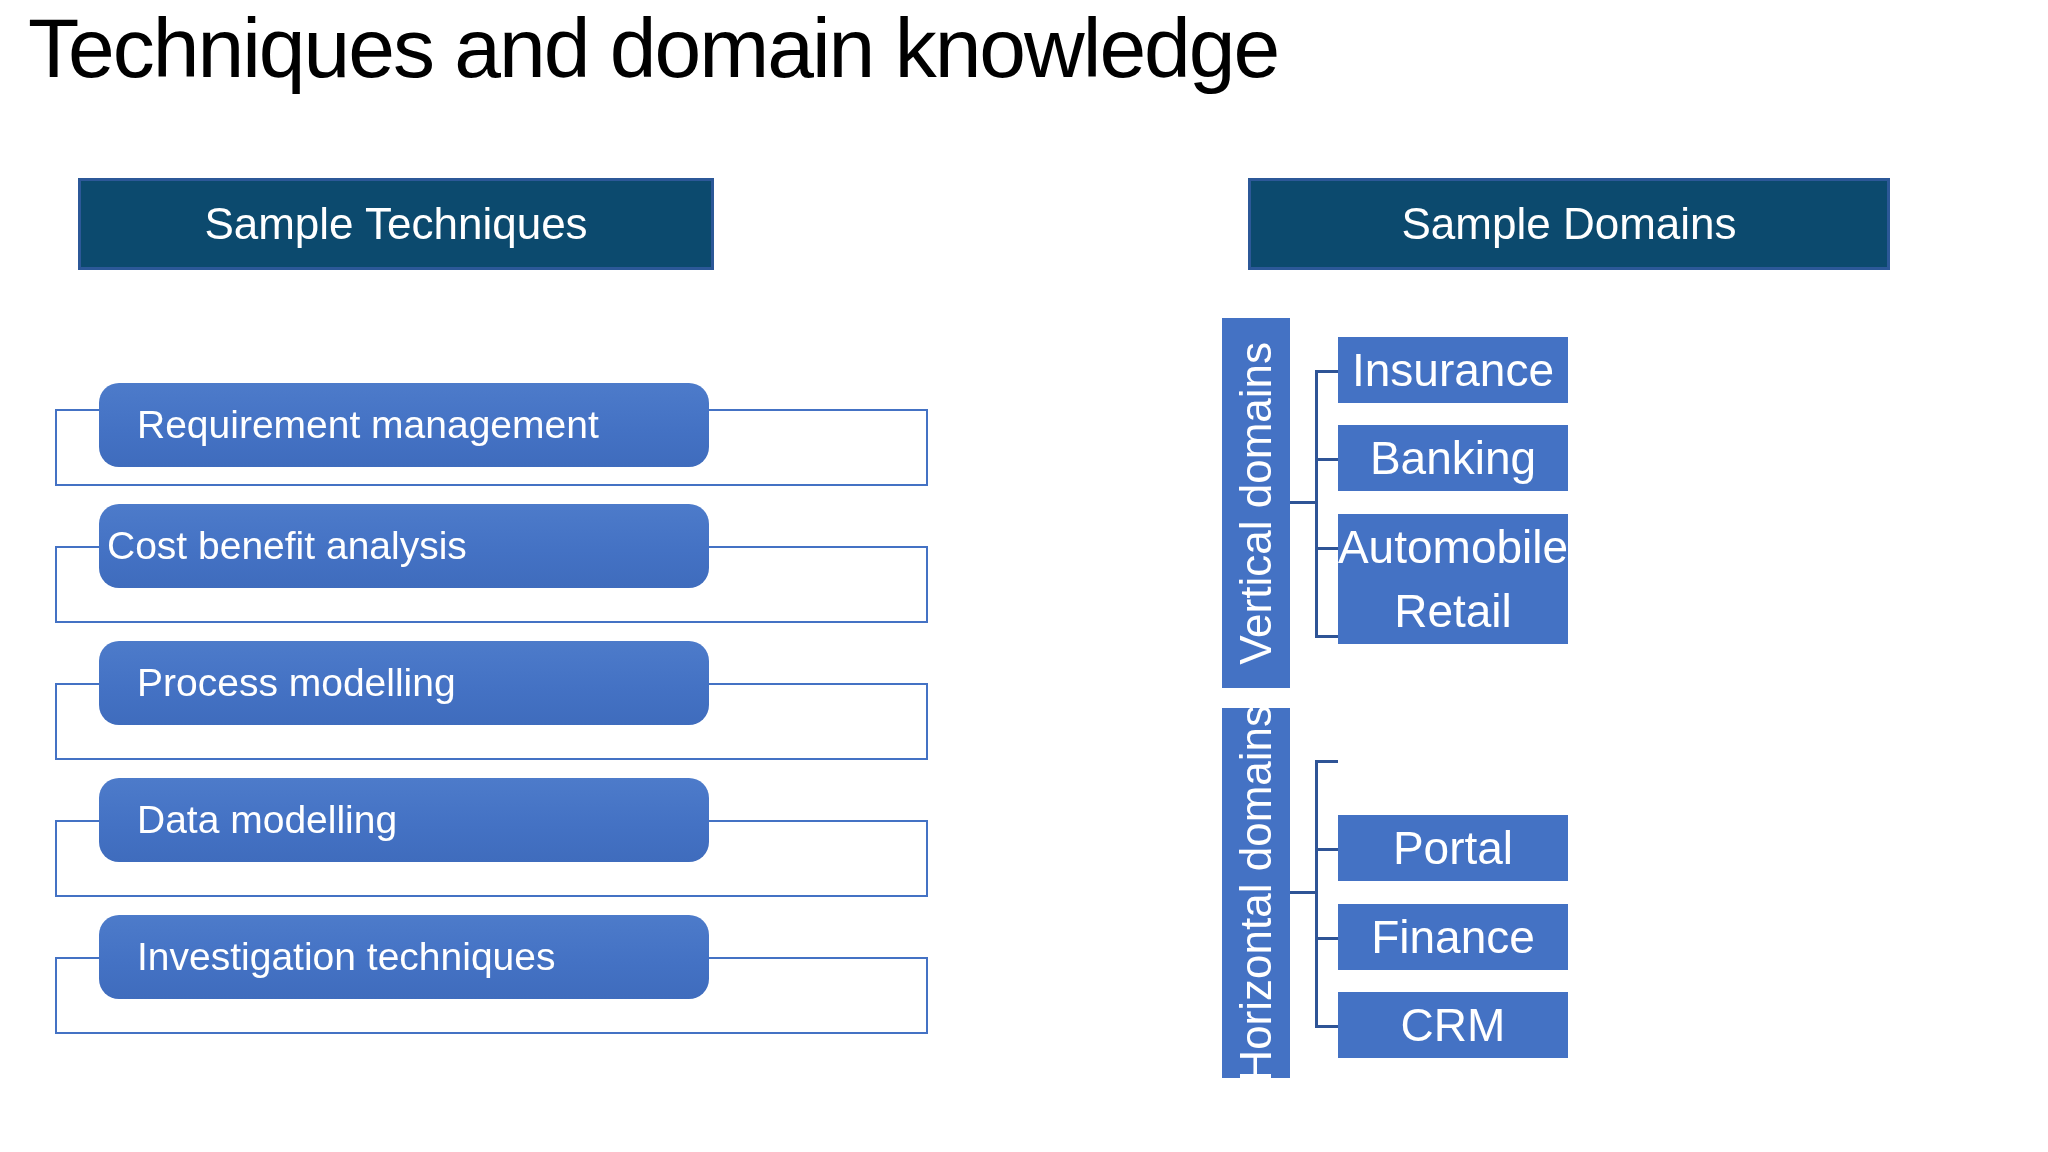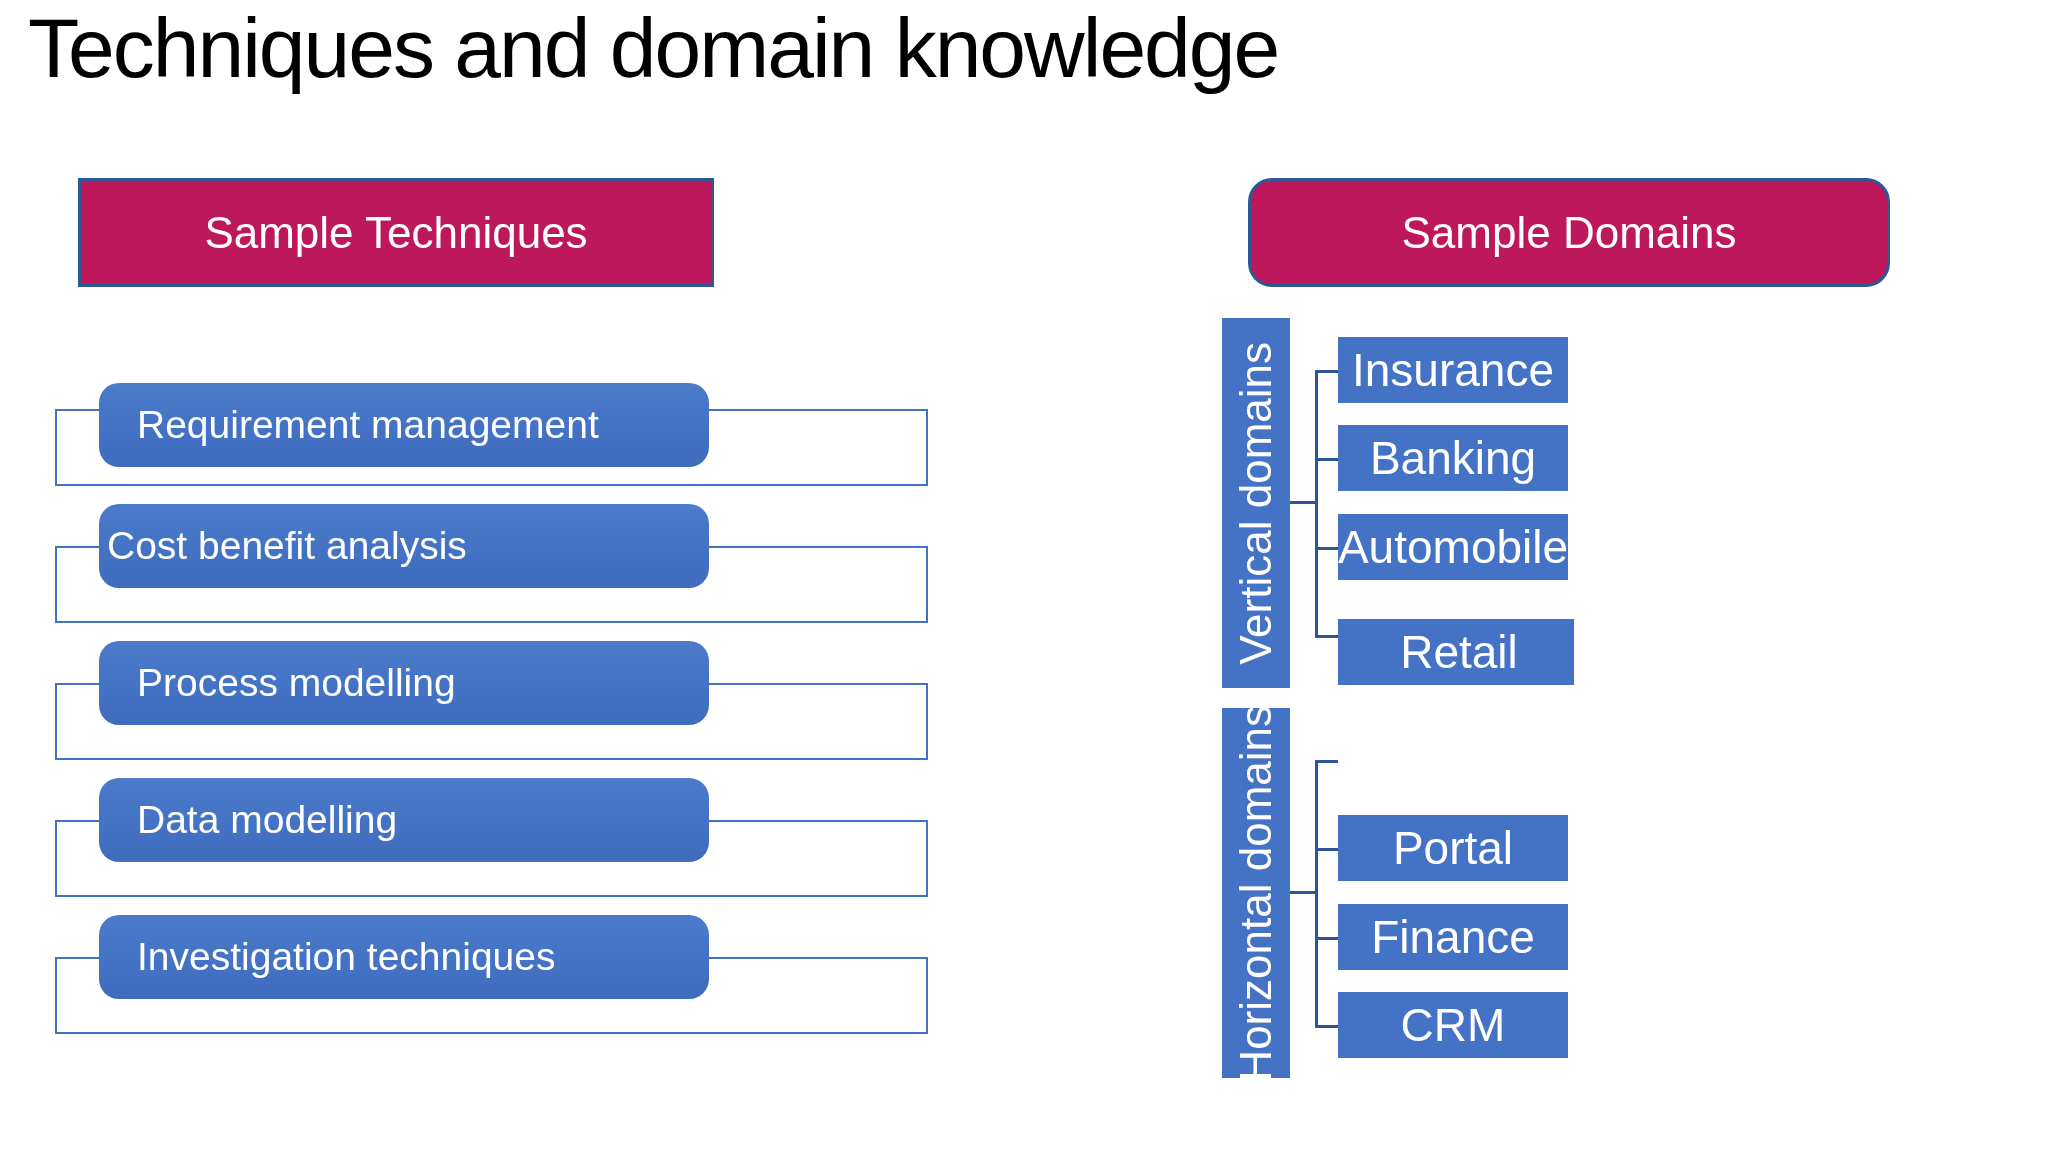--- a/index.html
+++ b/index.html
@@ -6,22 +6,22 @@
   .slide{
     position:relative;width:2048px;height:1152px;background:#ffffff;overflow:hidden;
     font-family:"Liberation Sans", sans-serif;
   }
   .title{
     position:absolute;left:28px;top:0px;width:1500px;
     font-size:84px;font-weight:400;letter-spacing:-2px;color:#000000;line-height:1.15;
     white-space:nowrap;
   }
   .hdr{
-    position:absolute;height:109px;
-    background:#be185d;border:3px solid #2C5898;box-sizing:border-box;
+    position:absolute;height:92px;
+    background:#0c4a6e;border:3px solid #2C5898;box-sizing:border-box;
     display:flex;align-items:center;justify-content:center;
     color:#ffffff;font-size:44px;
   }
   .t-outline{
     position:absolute;left:55px;width:873px;height:77px;
     border:2px solid #4472C4;box-sizing:border-box;background:transparent;z-index:1;
   }
   .t-box{
     position:absolute;left:99px;width:610px;height:84px;border-radius:20px;
     background:linear-gradient(180deg,#4d7bca 0%,#4472c4 55%,#3f6cbd 100%);
@@ -72,21 +72,21 @@
   <div class="t-outline" style="top:820px;"></div>
   <div class="t-box" style="top:778px;">
     <span>Data modelling</span>
   </div>
 
   <div class="t-outline" style="top:957px;"></div>
   <div class="t-box" style="top:915px;">
     <span>Investigation techniques</span>
   </div>
 
-  <div class="hdr" style="left:1248px;top:178px;width:642px;border-radius:24px;">
+  <div class="hdr" style="left:1248px;top:178px;width:642px;">
     <span>Sample Domains</span>
   </div>
 
   <div class="d-side" style="top:318px;">
     <span>Vertical domains</span>
   </div>
 
   <div class="conn" style="left:1290px;top:501px;width:25px;height:3px;"></div>
   <div class="conn" style="left:1315px;top:370px;width:3px;height:268px;"></div>
   <div class="conn" style="left:1315px;top:370px;width:23px;height:3px;"></div>
@@ -96,21 +96,21 @@
 
   <div class="d-item" style="top:337px;">
     <span>Insurance</span>
   </div>
   <div class="d-item" style="top:425px;">
     <span>Banking</span>
   </div>
   <div class="d-item" style="top:514px;">
     <span>Automobile</span>
   </div>
-  <div class="d-item" style="top:619px;padding-left:6px;">
+  <div class="d-item" style="top:578px;">
     <span>Retail</span>
   </div>
 
   <div class="d-side" style="top:708px;">
     <span>Horizontal domains</span>
   </div>
   <div class="conn" style="left:1290px;top:891px;width:25px;height:3px;"></div>
   <div class="conn" style="left:1315px;top:760px;width:3px;height:268px;"></div>
   <div class="conn" style="left:1315px;top:760px;width:23px;height:3px;"></div>
   <div class="conn" style="left:1315px;top:848px;width:23px;height:3px;"></div>

